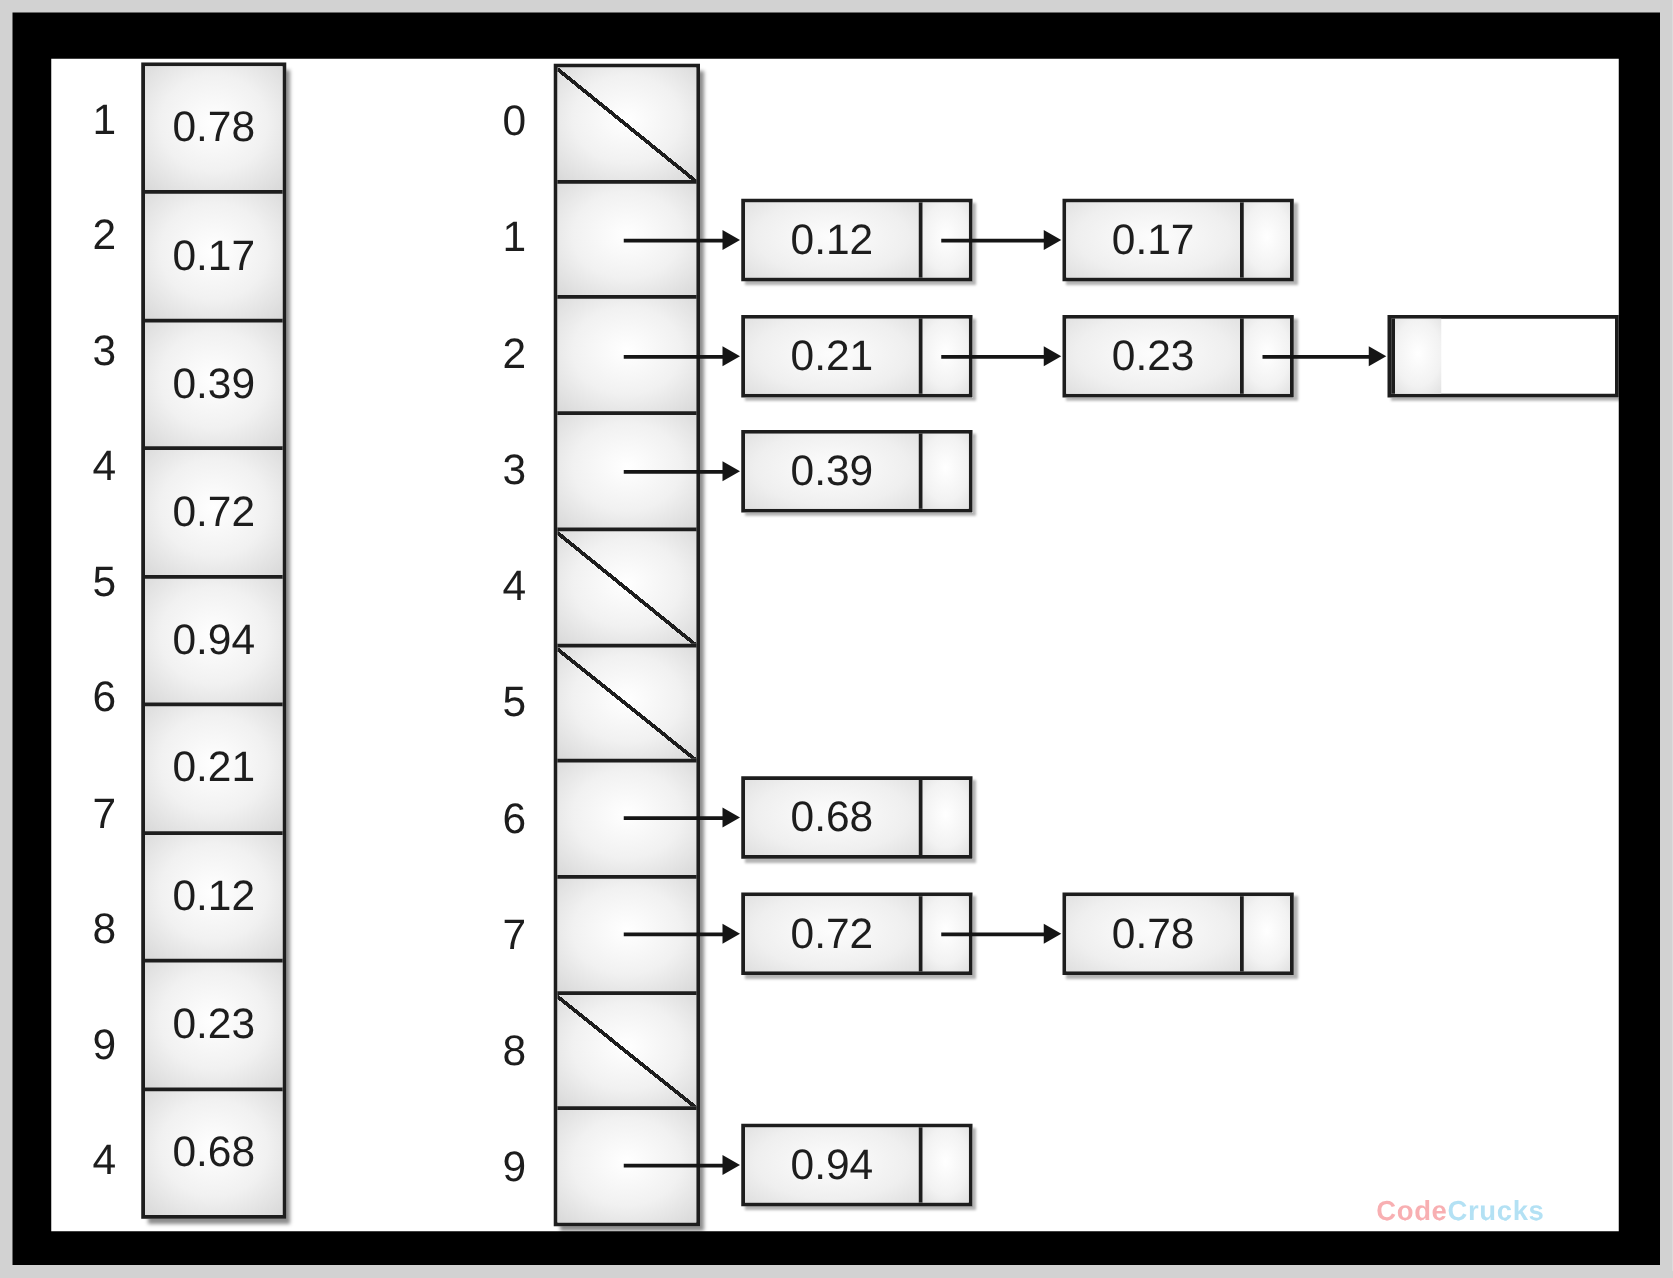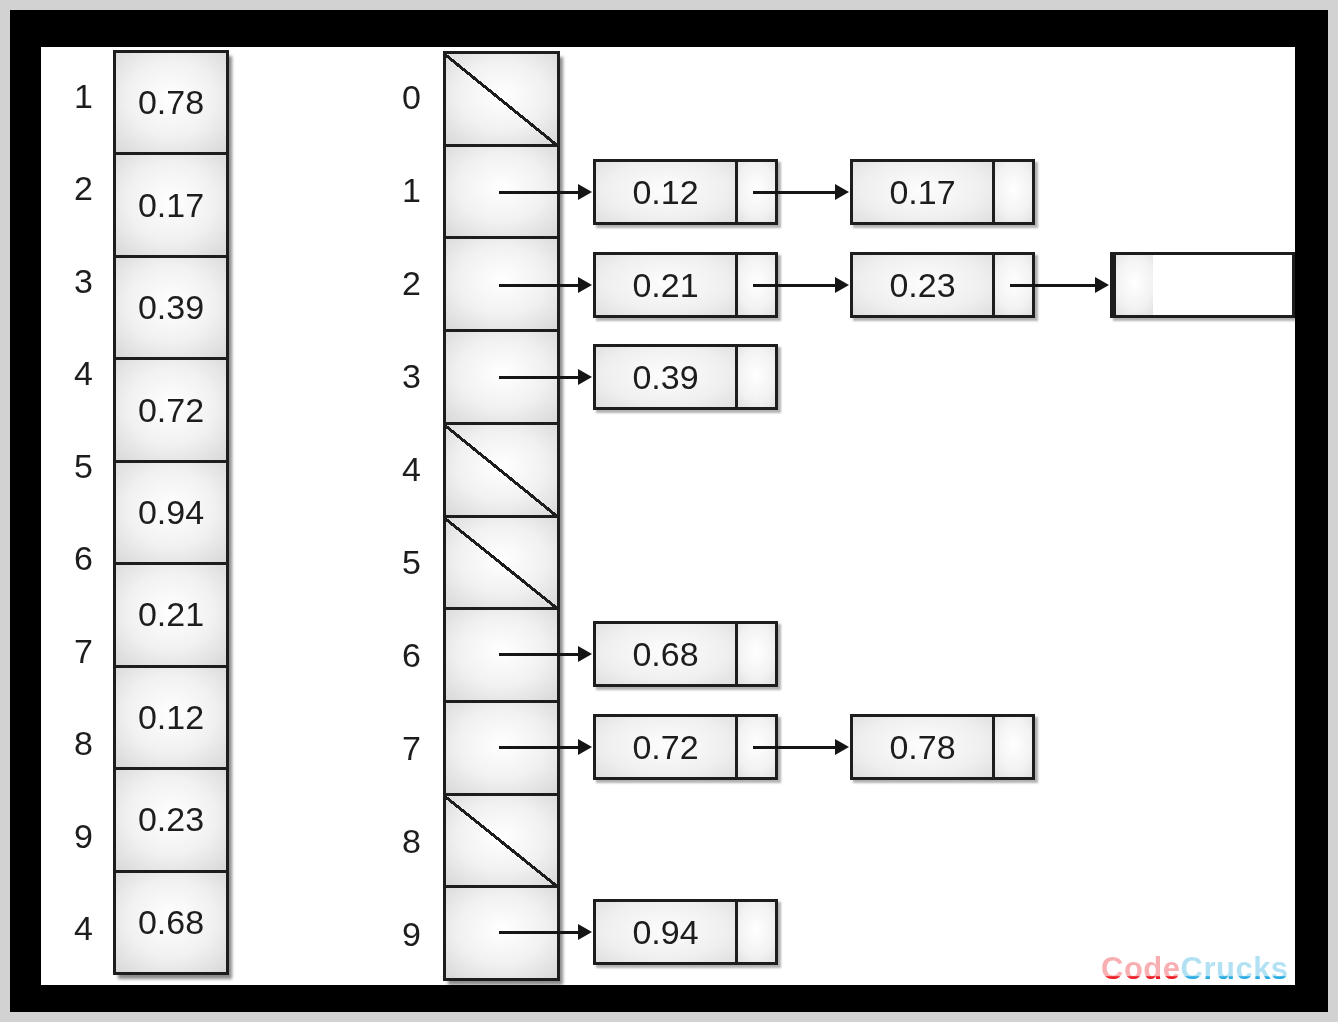--- a/index.html
+++ b/index.html
@@ -79,21 +79,21 @@
     content:""; position:absolute; right:-13px; top:-7px;
     width:0; height:0;
     border-left:14px solid #151515;
     border-top:8.5px solid transparent;
     border-bottom:8.5px solid transparent;
   }
 
   
   .watermark {
     position:absolute; left:1060px; top:902px; width:194px; height:40px;
-    font-size:31px; font-weight:bold; letter-spacing:0.5px;
+    font-size:22px; font-weight:bold; letter-spacing:0.5px;
     line-height:40px; text-align:left; white-space:nowrap;
   }
   .wm-layer { position:absolute; inset:0; }
   .wm-faded { opacity:0.35; }
   .wm-solid { clip-path:inset(68% 0 0 0); }
   .wm-red  { color:#ed1c24; }
   .wm-blue { color:#29abe2; }
 </style>
 </head>
 <body>

